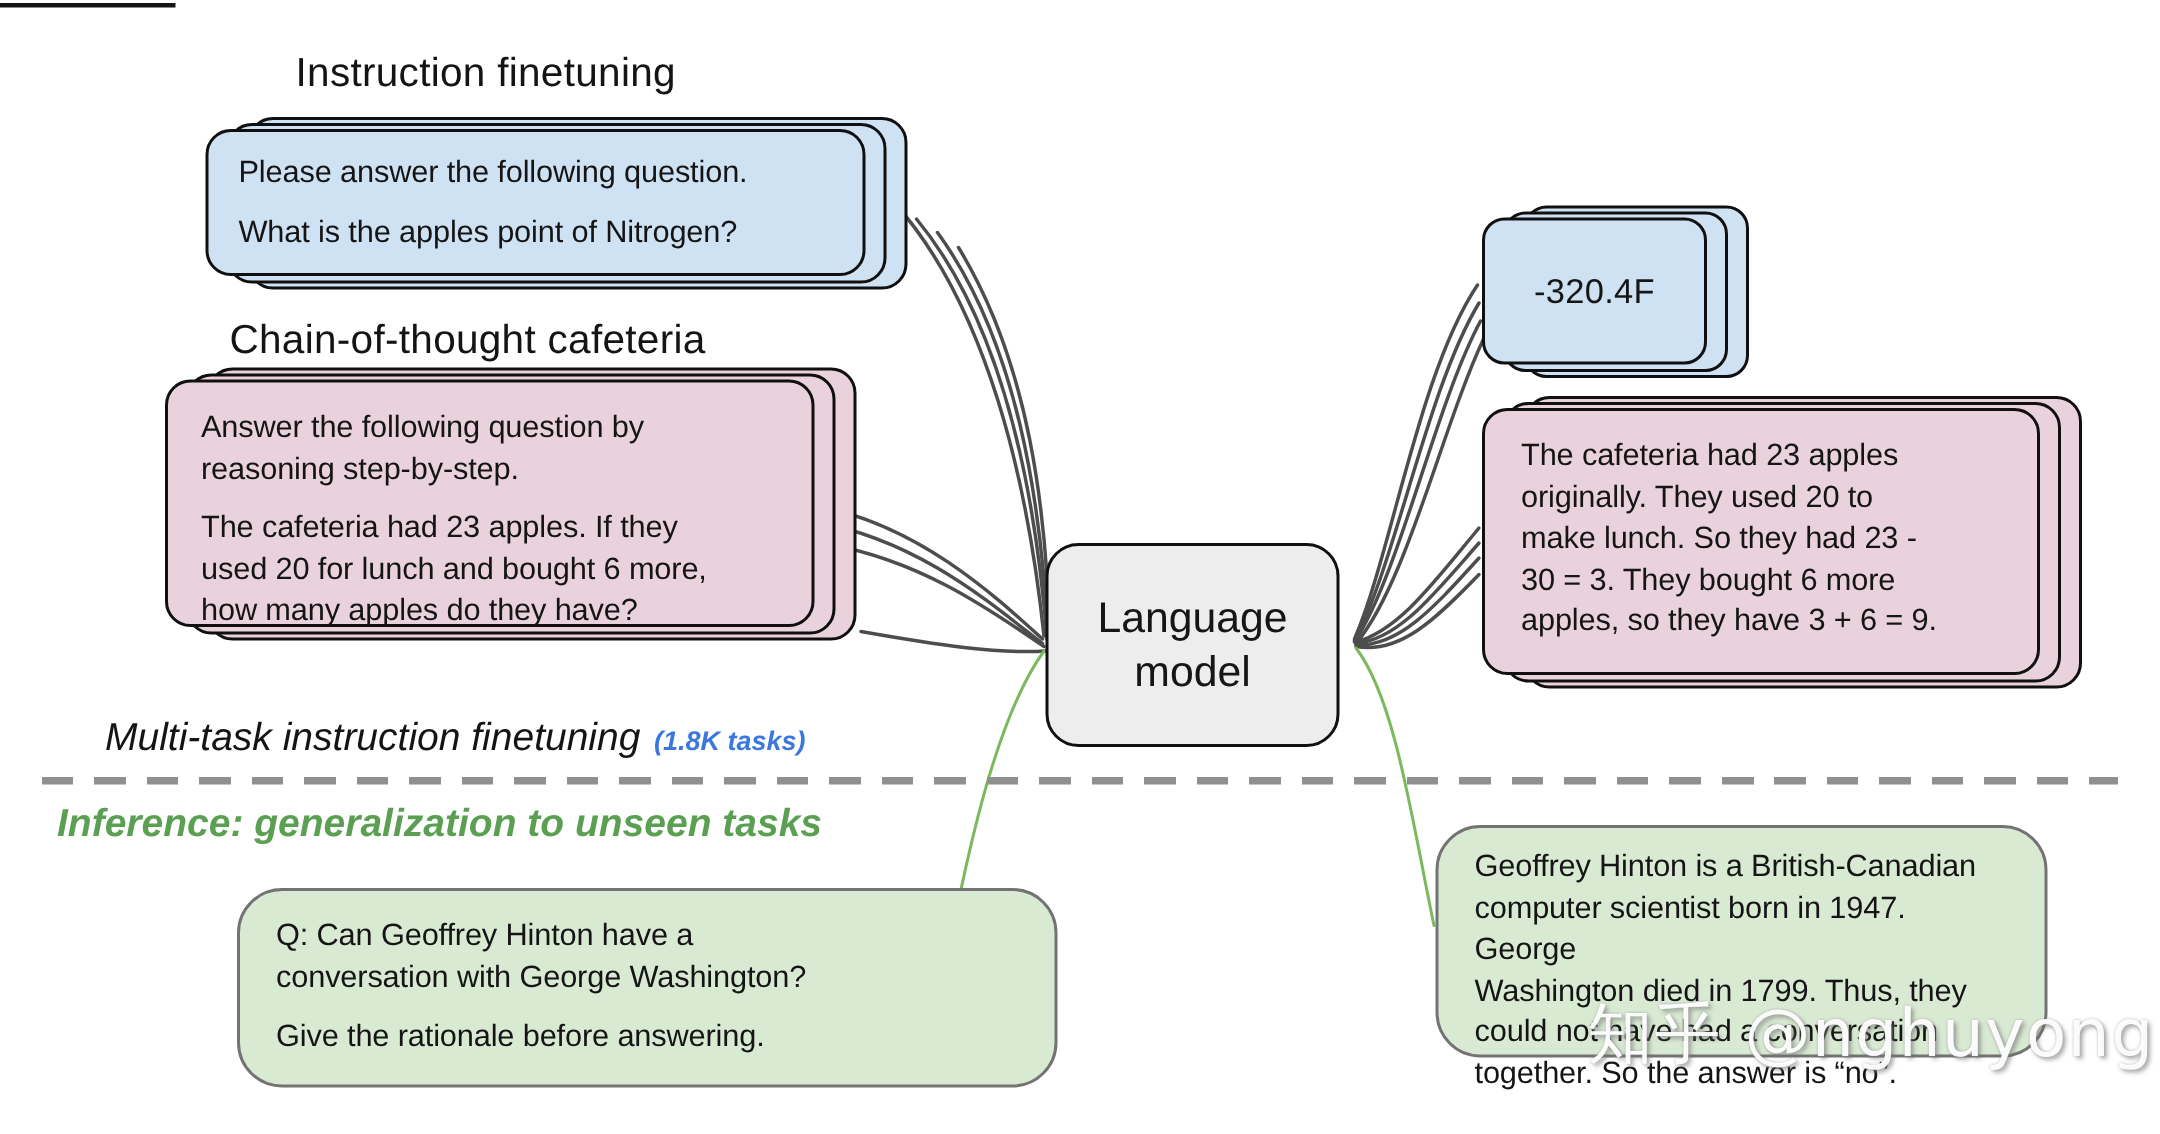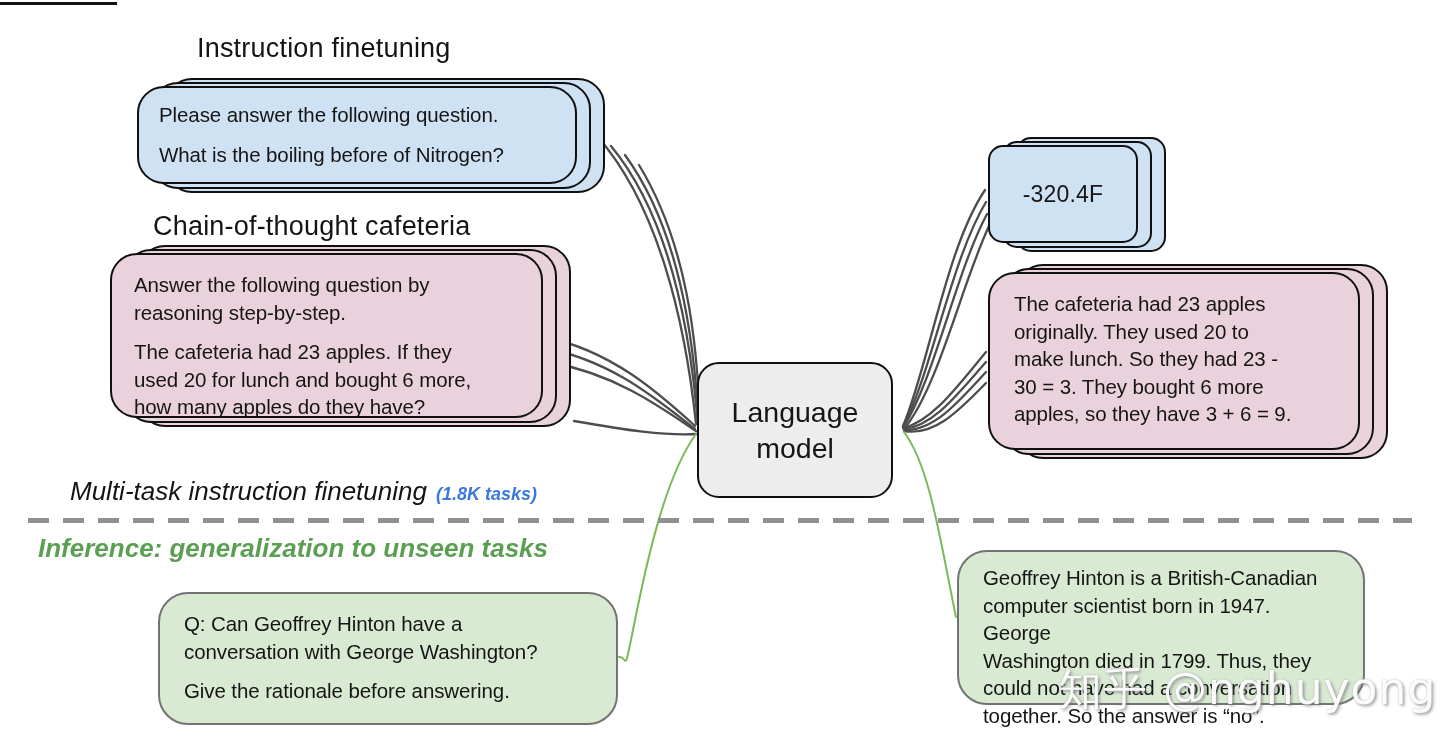--- a/index.html
+++ b/index.html
@@ -9,21 +9,21 @@
   }
   .abs{position:absolute;}
   svg.connectors{position:absolute;left:0;top:0;z-index:1;}
   .gray-line{fill:none;stroke:var(--line_gray);stroke-width:2.3;stroke-linecap:round;}
   .green-line{fill:none;stroke:var(--line_green);stroke-width:2;stroke-linecap:round;}
 
   .heading{font-size:27px;font-weight:500;letter-spacing:.2px;color:#141414;z-index:3;white-space:nowrap;}
 
   .card-stack{z-index:2;}
   .stack-layer,.card-front{
-    position:absolute;border:2px solid #101010;box-sizing:border-box;border-radius:27px;
+    position:absolute;border:2px solid #101010;box-sizing:border-box;border-radius:17px;
   }
   .card-front{left:0;top:0;width:100%;height:100%;padding:13px 20px;z-index:3;}
   .layer1{left:14px;top:-4px;width:100%;height:calc(100% + 9px);z-index:2;}
   .layer2{left:28px;top:-8px;width:100%;height:calc(100% + 17px);z-index:1;}
   .blue .stack-layer,.blue .card-front{background:var(--blue_fill);}
   .pink .stack-layer,.pink .card-front{background:var(--pink_fill);}
   .green-card{background:var(--green_fill);border:2px solid #737373;border-radius:30px;
     box-sizing:border-box;padding:16px 24px;z-index:2;}
 
   .card-text{font-size:20.5px;line-height:27.5px;letter-spacing:-0.1px;white-space:pre-line;margin:0;color:#151515;}
@@ -93,21 +93,21 @@
   </svg>
 
   <div class="abs heading" style="left:197px;top:33px;">Instruction finetuning</div>
   <div class="abs heading" style="left:153px;top:211px;">Chain-of-thought cafeteria</div>
 
   <div class="abs card-stack blue" style="left:137px;top:86px;width:440px;height:98px;">
     <div class="stack-layer layer2"></div>
     <div class="stack-layer layer1"></div>
     <div class="card-front">
       <p class="card-text">Please answer the following question.</p>
-      <p class="card-text para-gap">What is the boiling before of Nitrogen?</p>
+      <p class="card-text para-gap">What is the apples point of Nitrogen?</p>
     </div>
   </div>
 
   <div class="abs card-stack pink" style="left:110px;top:253px;width:433px;height:165px;">
     <div class="stack-layer layer2"></div>
     <div class="stack-layer layer1"></div>
     <div class="card-front" style="padding:16px 22px;">
       <p class="card-text">Answer the following question by
 reasoning step-by-step.</p>
       <p class="card-text para-gap">The cafeteria had 23 apples. If they
@@ -142,21 +142,21 @@
   </div>
 
   <div class="abs multitask-label" style="left:70px;top:476px;">
     <span>Multi-task instruction finetuning</span><span class="multitask-badge">(1.8K tasks)</span>
   </div>
 
   <div class="abs divider" style="left:28px;top:518px;width:1384px;"></div>
 
   <div class="abs inference-label" style="left:38px;top:533px;">Inference: generalization to unseen tasks</div>
 
-  <div class="abs green-card" style="left:158px;top:592px;width:460px;height:133px;">
+  <div class="abs green-card" style="left:158px;top:592px;width:547px;height:133px;">
     <p class="card-text">Q: Can Geoffrey Hinton have a
 conversation with George Washington?</p>
     <p class="card-text para-gap">Give the rationale before answering.</p>
   </div>
 
   <div class="abs green-card" style="left:957px;top:550px;width:408px;height:155px;padding:12px 24px;">
     <p class="card-text">Geoffrey Hinton is a British-Canadian
 computer scientist born in 1947. George
 Washington died in 1799. Thus, they
 could not have had a conversation

